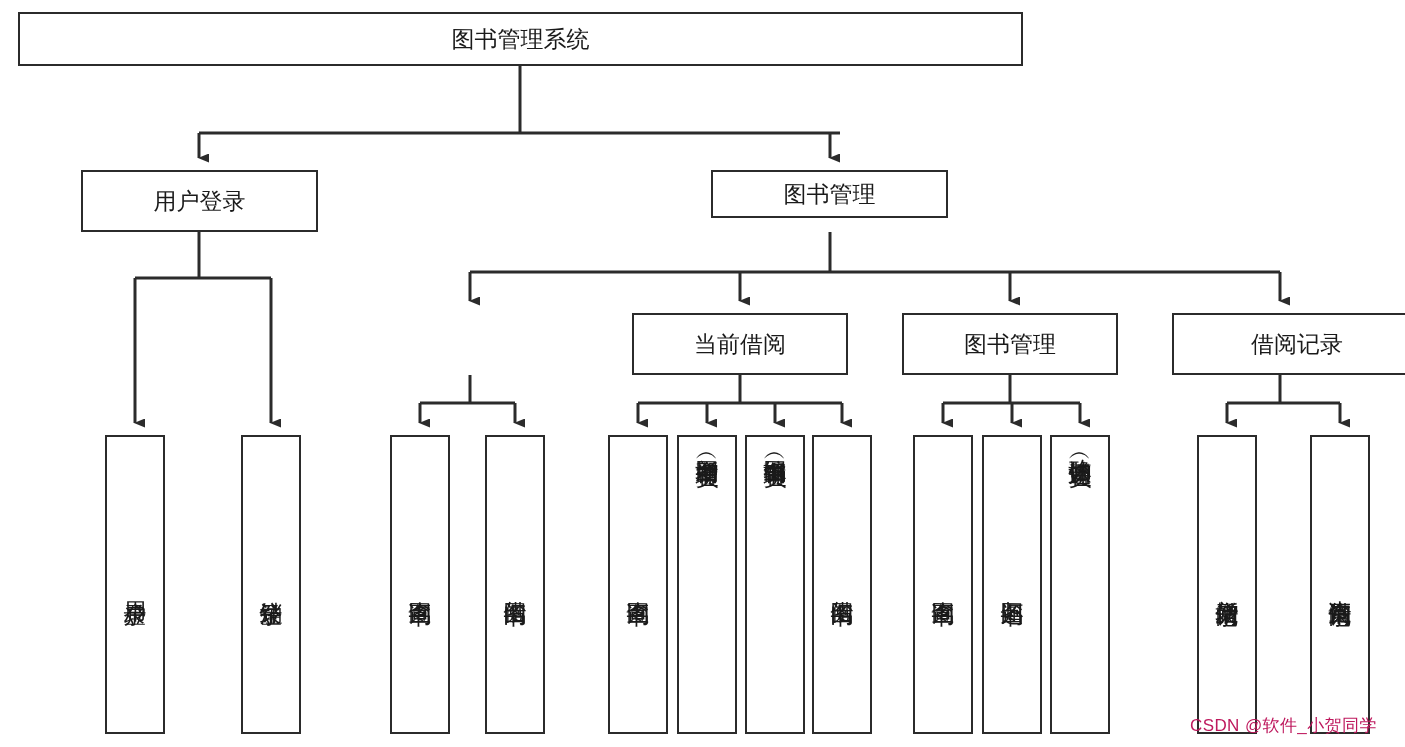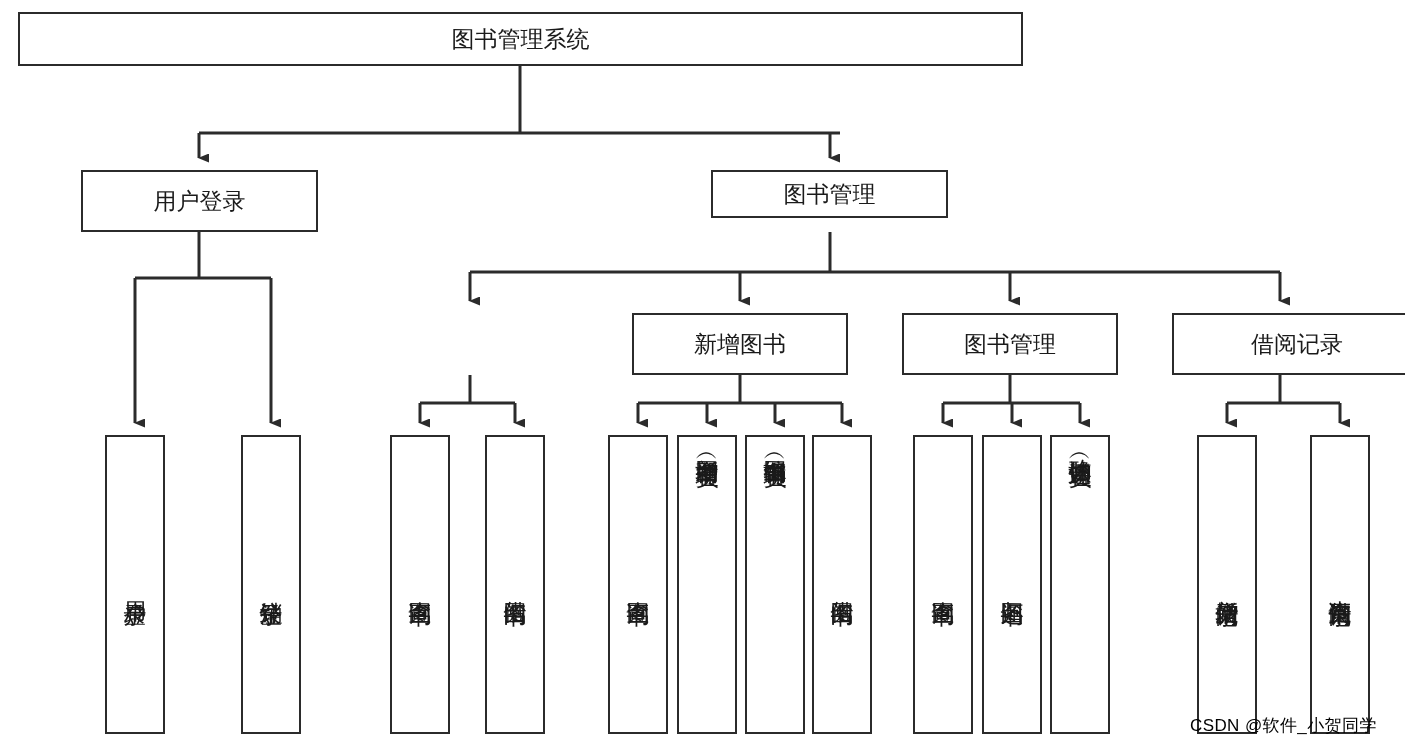--- a/index.html
+++ b/index.html
@@ -62,21 +62,21 @@
   }
   .node-leaf.leaf-center {
     align-items: center;
     padding-top: 0;
   }
   .watermark {
     position: absolute;
     left: 1190px;
     top: 714px;
     font-size: 17px;
-    color: #000000;
+    color: #be185d;
     font-family: "Liberation Sans", "DejaVu Sans", sans-serif;
     white-space: nowrap;
     letter-spacing: 0.4px;
   }
 </style>
 </head>
 <body>
 
 <div id="diagram-root">
 
@@ -136,21 +136,21 @@
   </div>
 
   <div class="node-box node-mid" style="left: 81px; top: 170px; width: 237px; height: 62px;">
     <span class="node-label">用户登录</span>
   </div>
   <div class="node-box node-mid" style="left: 711px; top: 170px; width: 237px; height: 48px;">
     <span class="node-label">图书管理</span>
   </div>
 
   <div class="node-box node-mid" style="left: 632px; top: 313px; width: 216px; height: 62px;">
-    <span class="node-label">新增图书</span>
+    <span class="node-label">当前借阅</span>
   </div>
   <div class="node-box node-mid" style="left: 902px; top: 313px; width: 216px; height: 62px;">
     <span class="node-label">图书管理</span>
   </div>
   <div class="node-box node-mid" style="left: 1172px; top: 313px; width: 250px; height: 62px;">
     <span class="node-label">借阅记录</span>
   </div>
 
   <div class="node-box node-leaf leaf-center" style="left: 105px; top: 435px; width: 60px; height: 299px;">
     <span class="node-label">用户登录</span>

